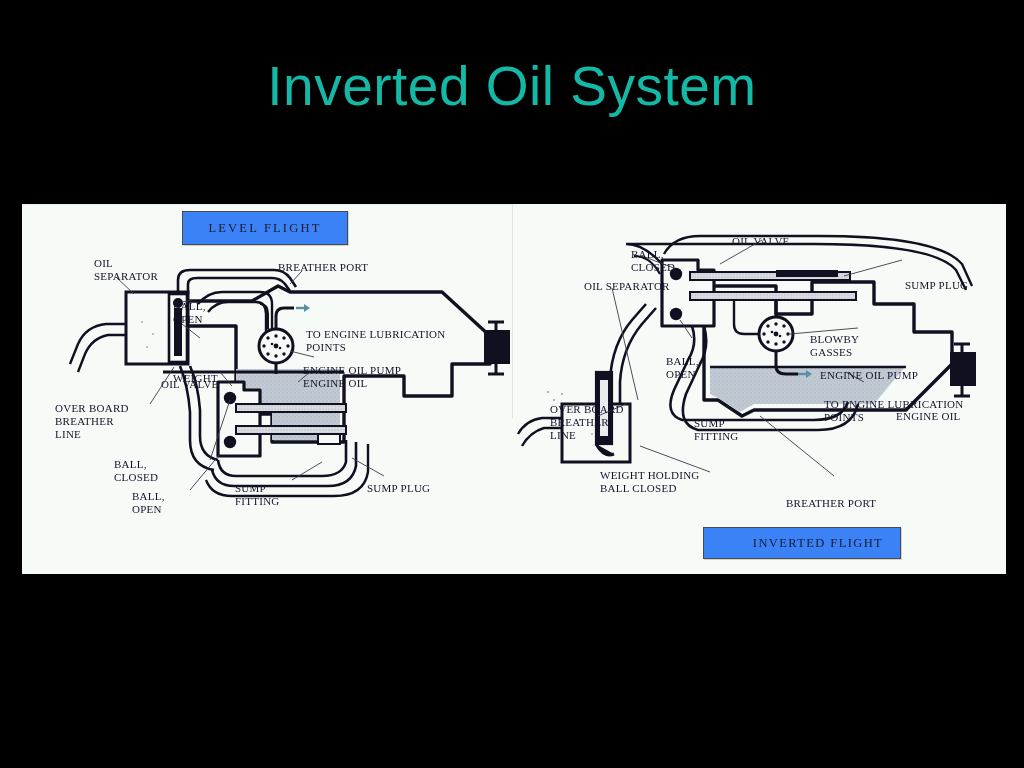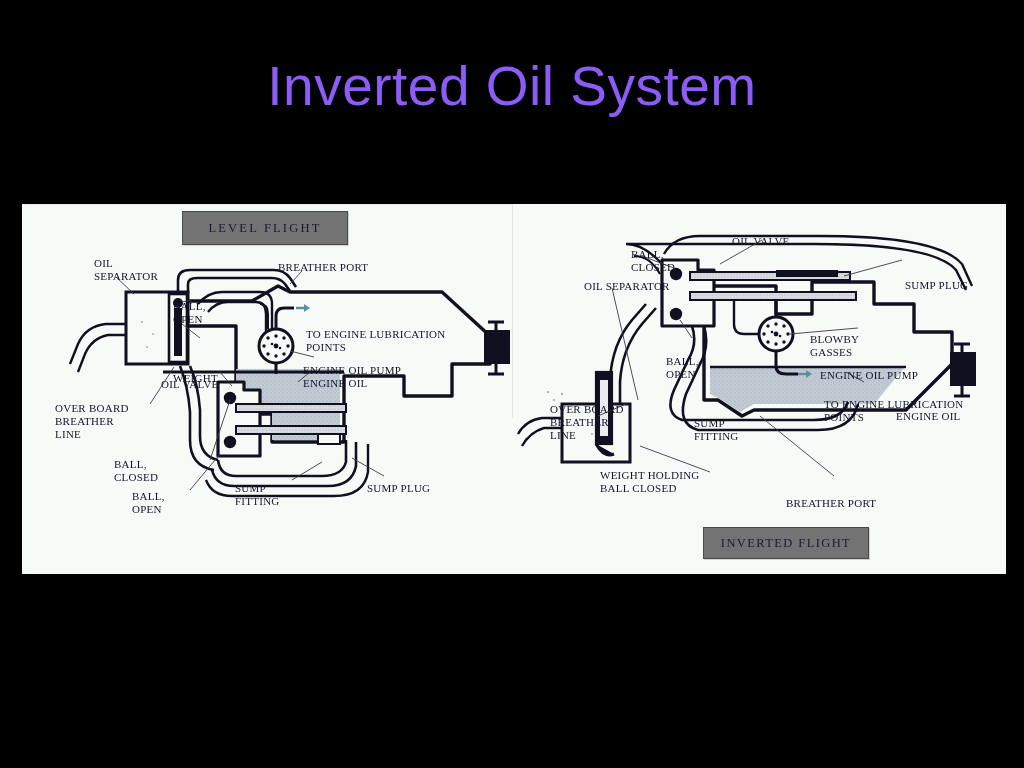--- a/index.html
+++ b/index.html
@@ -19,21 +19,21 @@
        #10273f 66%,
        #15304b 76%,
        #183css 80%,
        #1a3755 86%,
        #1b3a5a 94%,
        #16314c 100%);
   }
   .slide-title{
     position:absolute;left:0;top:58px;width:1024px;
     text-align:center;
-    color:#8b5cf6;
+    color:#14b8a6;
     font-family:"Liberation Sans",sans-serif;
     font-size:55px;
     font-weight:normal;
     letter-spacing:0.5px;
     line-height:1.05;
   }
   
   .figure{
     position:absolute;left:22px;top:204px;
     width:984px;height:370px;
@@ -50,30 +50,30 @@
   }
   .panel{position:absolute;top:0;height:370px;}
   .panel-left{left:0;width:492px;}
   .panel-right{left:492px;width:492px;}
   svg.diagram{position:absolute;left:0;top:0;}
 
   
   .capbox{
     position:absolute;
     border:1px solid #4a4a4a;
-    background:#737373;
+    background:#3b82f6;
     box-shadow:1px 1px 0 #cfd5cf;
     display:flex;align-items:center;justify-content:center;
     font-family:"Liberation Serif",serif;
     font-size:12.5px;
     letter-spacing:2.2px;
     color:#1a1a2e;
   }
   #capbox-level{left:182px;top:211px;width:164px;height:32px;}
-  #capbox-inverted{left:681px;top:527px;width:164px;height:30px;letter-spacing:1.4px;}
+  #capbox-inverted{left:681px;top:527px;width:164px;height:30px;letter-spacing:1.4px;padding-left:32px;}
 
   
   .lbl{
     position:absolute;
     font-family:"Liberation Serif",serif;
     font-size:11px;
     color:#14142a;
     letter-spacing:0.25px;
     line-height:1.18;
     white-space:pre;

